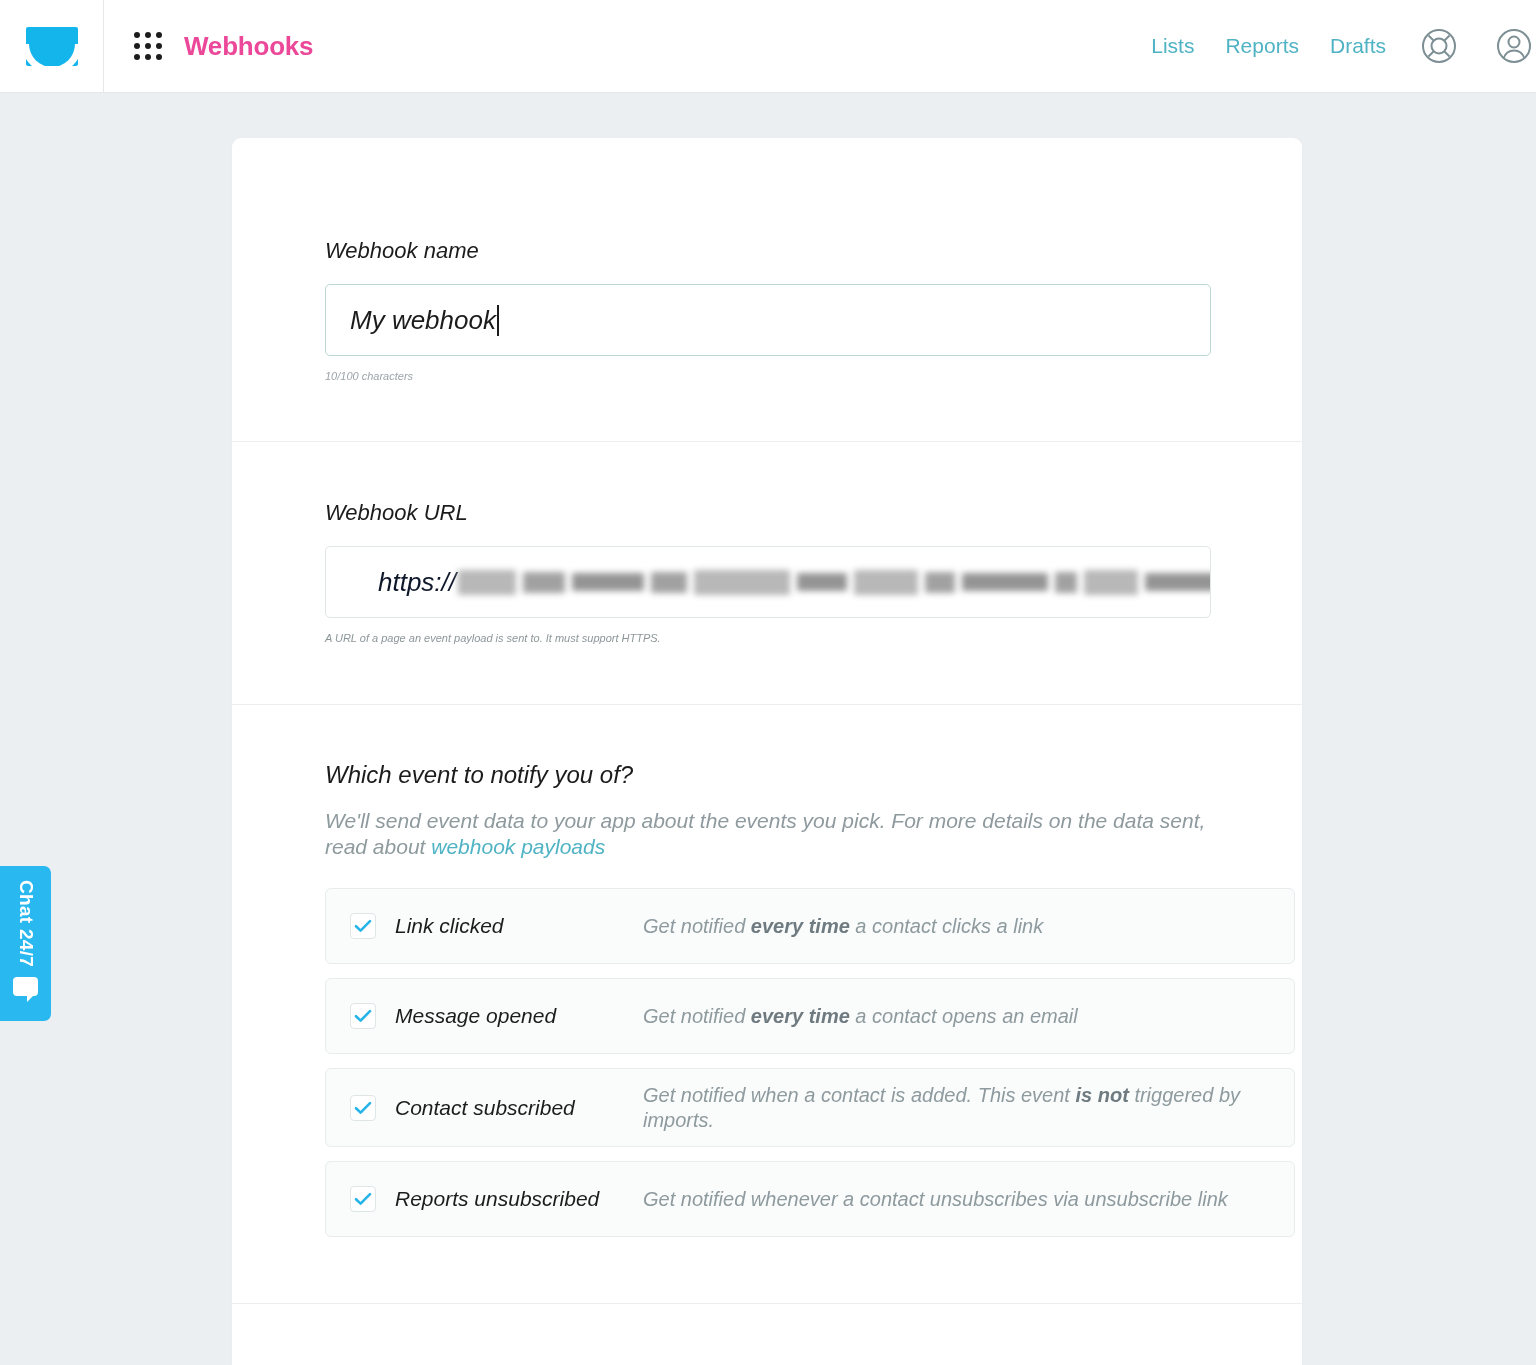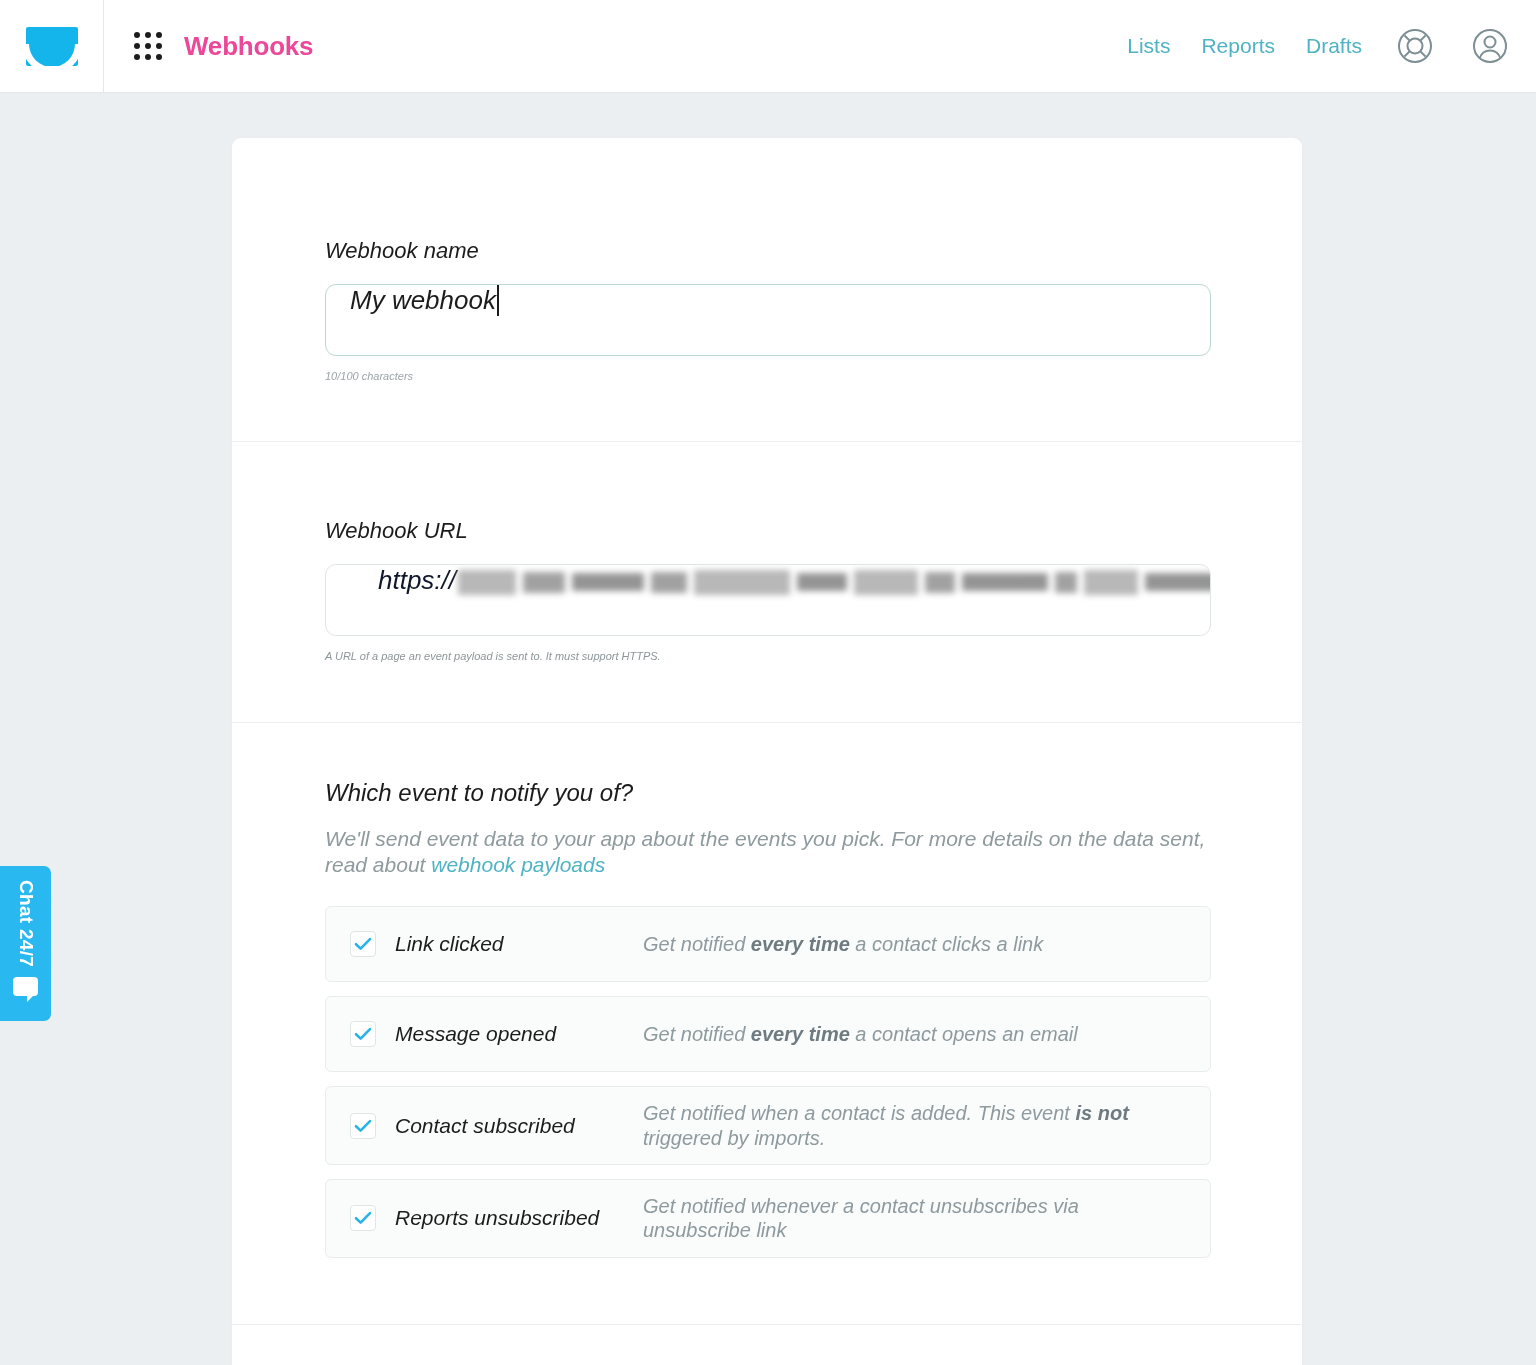--- a/index.html
+++ b/index.html
@@ -89,21 +89,20 @@
     font-weight: bold;
     color: #ec4899;
     letter-spacing: -0.2px;
   }
 
   .header-right {
     margin-left: auto;
     display: flex;
     align-items: center;
     gap: 31px;
-    padding-right: 24px;
   }
 
   .nav-link {
     font-size: 21px;
     color: #4fb3c4;
     text-decoration: none;
     cursor: pointer;
   }
 
   .icon-btn {
@@ -168,42 +167,43 @@
     box-shadow: 0 1px 2px rgba(0,0,0,0.04);
   }
 
   .section {
     padding: 0 93px;
     font-style: italic;
   }
   .section + .section { border-top: 1px solid #eceff1; }
 
   .sec-name   { padding-top: 100px; padding-bottom: 59px; }
-  .sec-url    { padding-top: 76px;  padding-bottom: 60px; }
+  .sec-url    { padding-top: 58px;  padding-bottom: 60px; }
   .sec-events { padding-top: 56px;  padding-bottom: 66px; }
   .sec-status { padding-top: 56px;  padding-bottom: 60px; }
 
   .field-label {
     font-size: 22px;
     color: #1c1c1c;
     margin-bottom: 20px;
   }
 
   .text-input {
     width: 886px;
     height: 72px;
     border: 1px solid #cfdfdd;
-    border-radius: 11px;
+    border-radius: 5px;
     font-family: "Liberation Sans", sans-serif;
     font-size: 26px;
     color: #1c1c1c;
     padding: 0 24px;
     background: #ffffff;
     outline: none;
     display: flex;
+    align-items: center;
   }
   .text-input.focused { border-color: #bcd6d4; }
 
   .caret {
     display: inline-block;
     width: 2px;
     height: 31px;
     background: #1c1c1c;
     margin-left: 1px;
     vertical-align: middle;
@@ -252,21 +252,21 @@
   .sec-sub {
     font-size: 21px;
     line-height: 1.22;
     color: #8e9a9e;
     max-width: 888px;
     margin-bottom: 29px;
   }
   .sec-sub a { color: #4fb3c4; text-decoration: none; cursor: pointer; }
 
   .event-row {
-    width: 886px;
+    width: 970px;
     min-height: 76px;
     border: 1px solid #e7ecee;
     border-radius: 6px;
     background: #fafcfc;
     display: flex;
     align-items: center;
     padding: 14px 20px 14px 24px;
     margin-bottom: 14px;
     cursor: pointer;
   }

